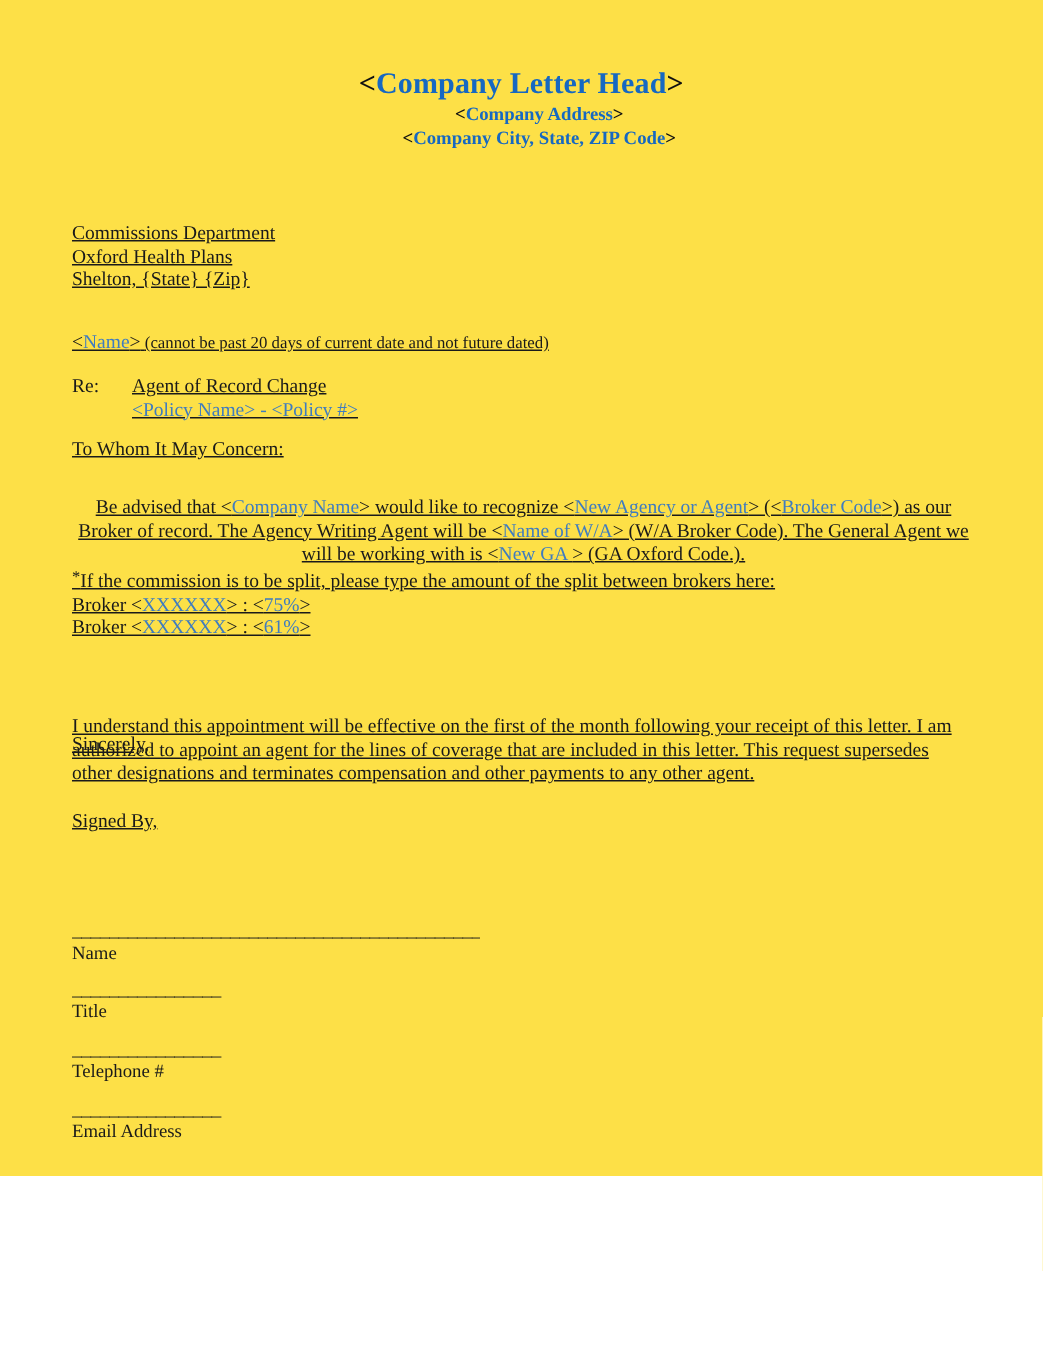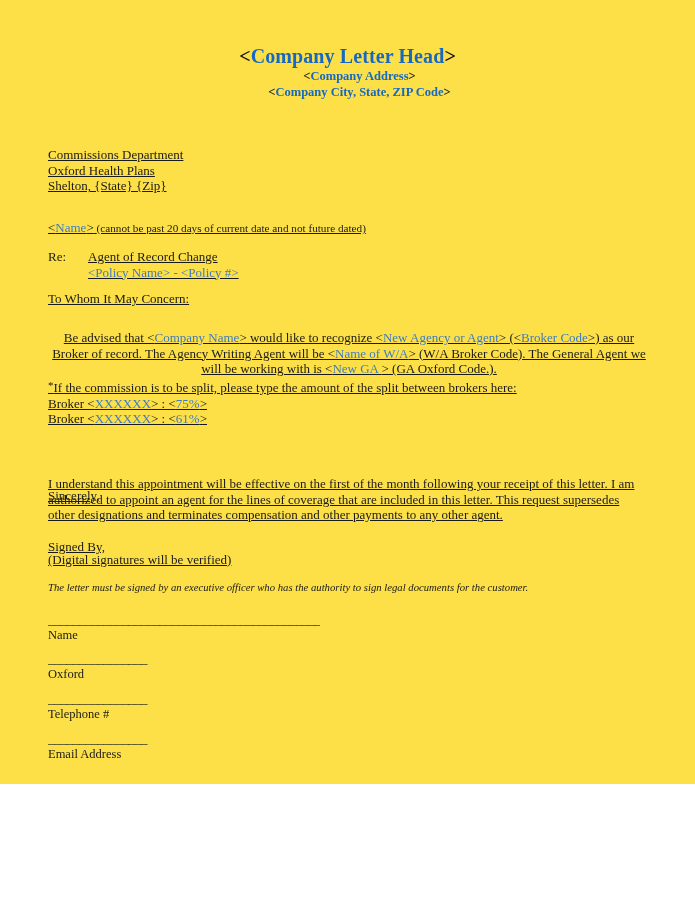--- a/index.html
+++ b/index.html
@@ -165,30 +165,28 @@
   <div class="blk" id="split-block">
     <div><span class="star">*</span><span>If the commission is to be split, please type the amount of the split between brokers here:</span></div>
     <div><span>Broker &lt;</span><span class="blue">XXXXXX</span><span>&gt; :  &lt;</span><span class="blue">75%</span><span>&gt;</span></div>
     <div><span>Broker &lt;</span><span class="blue">XXXXXX</span><span>&gt; :  &lt;</span><span class="blue">61%</span><span>&gt;</span></div>
   </div>
 
   <div class="blk" id="para-under">I understand this appointment will be effective on the first of the month following your receipt of this letter. I am authorized to appoint an agent for the lines of coverage that are included in this letter. This request supersedes other designations and terminates compensation and other payments to any other agent.</div>
 
   <div class="blk" id="sincerely">Sincerely,</div>
   <div class="blk" id="signed-by">Signed By,</div>
-  <div class="blk" id="digital-sig">(Digital signatures will be verified)</div>
-  <div class="note-italic">The letter must be signed by an executive officer who has the authority to sign legal documents for the customer.</div>
 
   <div class="sigfield" id="field-name">
     <span class="sigline">__________________________________________________</span>
     <span class="siglabel">Name</span>
   </div>
   <div class="sigfield" id="field-title">
     <span class="sigline">________________</span>
-    <span class="siglabel">Oxford</span>
+    <span class="siglabel">Title</span>
   </div>
   <div class="sigfield" id="field-phone">
     <span class="sigline">________________</span>
     <span class="siglabel">Telephone #</span>
   </div>
   <div class="sigfield" id="field-email">
     <span class="sigline">________________</span>
     <span class="siglabel">Email Address</span>
   </div>
 

